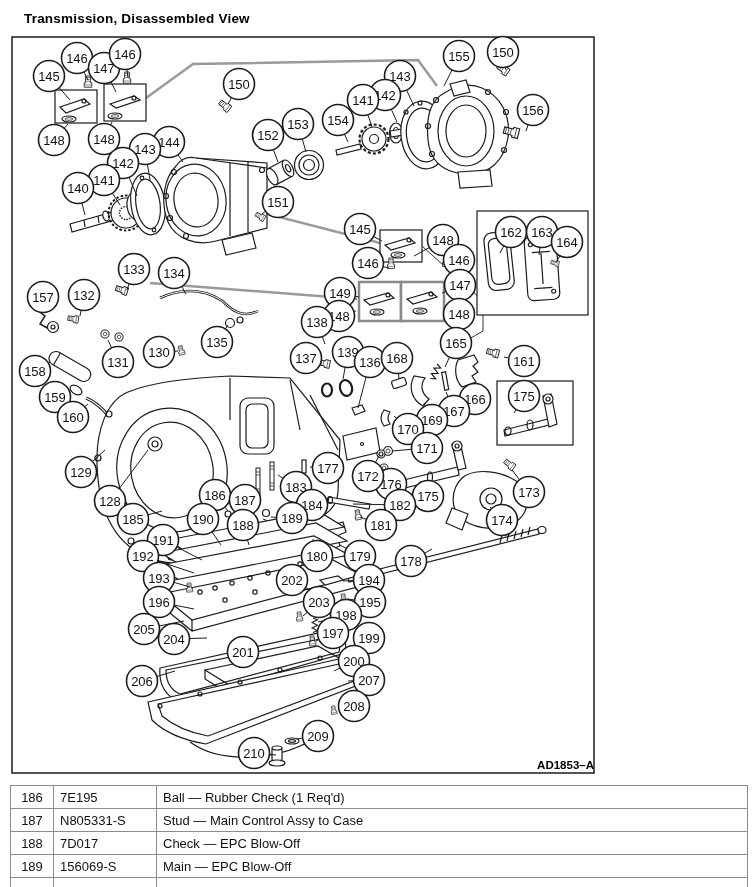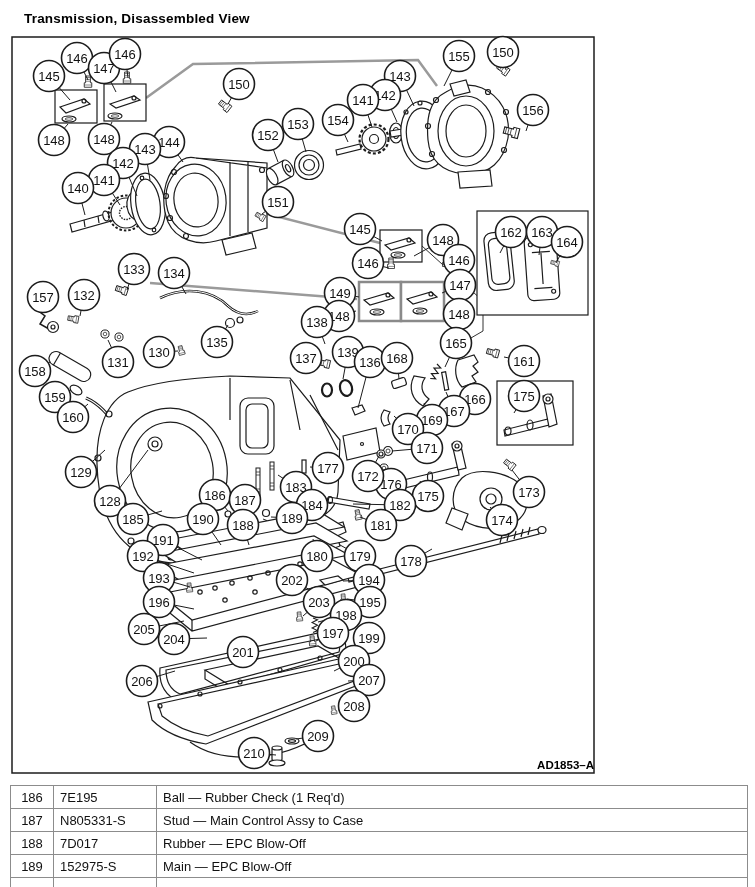--- a/index.html
+++ b/index.html
@@ -809,25 +809,25 @@
           <td class="c-desc">Ball — Rubber Check (1 Req'd)</td>
         </tr>
         <tr>
           <td class="c-item">187</td>
           <td class="c-part">N805331-S</td>
           <td class="c-desc">Stud — Main Control Assy to Case</td>
         </tr>
         <tr>
           <td class="c-item">188</td>
           <td class="c-part">7D017</td>
-          <td class="c-desc">Rubber — EPC Blow-Off</td>
+          <td class="c-desc">Check — EPC Blow-Off</td>
         </tr>
         <tr>
           <td class="c-item">189</td>
-          <td class="c-part">152975-S</td>
+          <td class="c-part">156069-S</td>
           <td class="c-desc">Main — EPC Blow-Off</td>
         </tr>
         <tr>
           <td class="c-item"></td>
           <td class="c-part"></td>
           <td class="c-desc"></td>
         </tr>
       </tbody>
   </table>
 </div>

